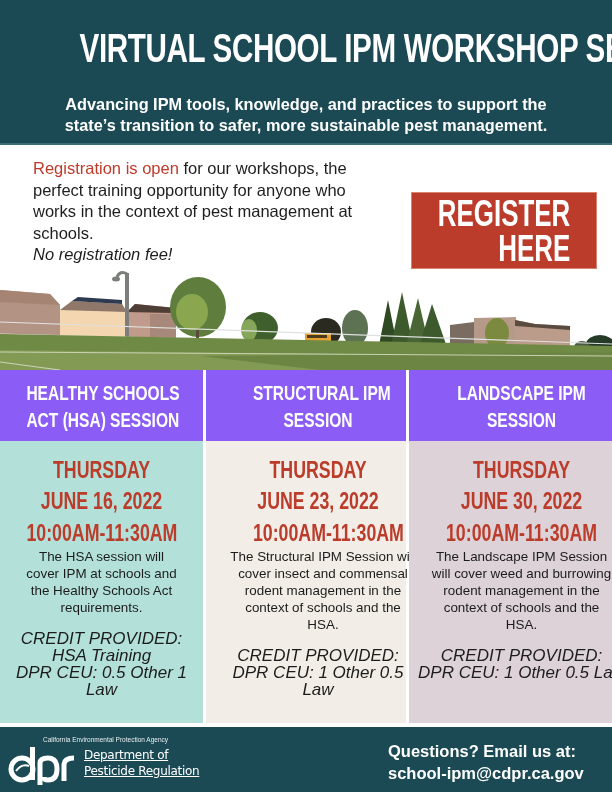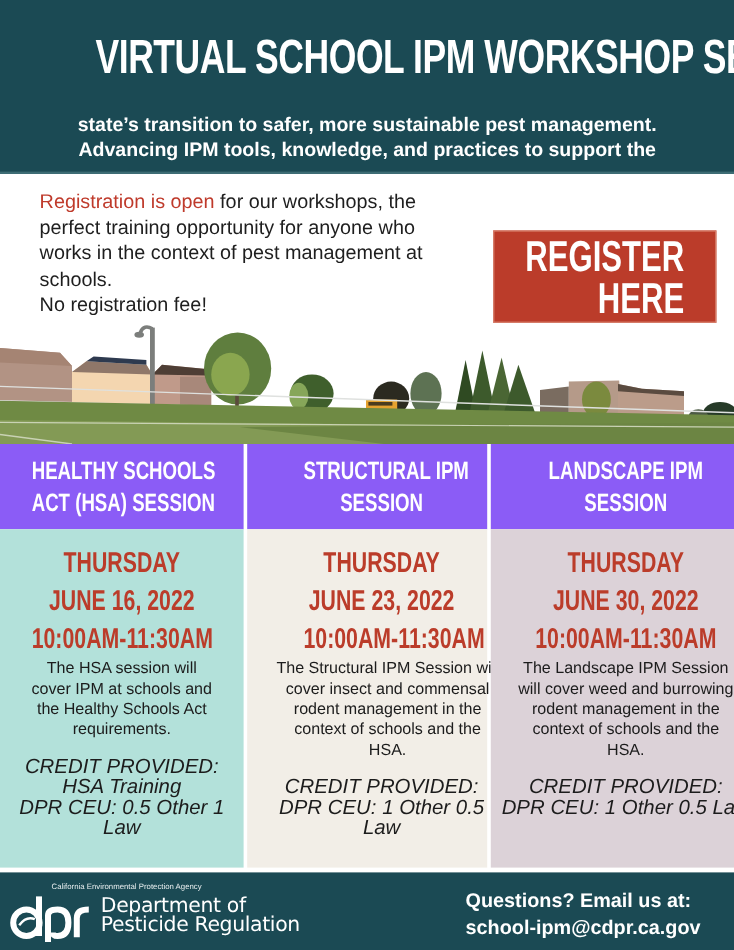--- a/index.html
+++ b/index.html
@@ -8,21 +8,21 @@
 
     .header { position: absolute; left: 0; top: 0; width: 612px; height: 145px; background: #1b4a54; border-bottom: 2px solid #3d6c74; }
     .title { position: absolute; left: 0; top: 26px; width: 612px; text-align: center; color: #ffffff;
       font-family: "Liberation Sans Narrow", "Liberation Sans", sans-serif; font-weight: bold;
       font-size: 40px; letter-spacing: -0.5px; transform: scaleX(0.74); transform-origin: center; white-space: nowrap; }
     .subtitle { position: absolute; left: 20px; top: 94px; width: 572px; text-align: center; color: #ffffff;
       font-weight: bold; font-size: 16.3px; line-height: 21px; }
 
     .intro { position: absolute; left: 33px; top: 158px; width: 320px; font-size: 16.5px; line-height: 21.5px; color: #1e1e1e; }
     .intro .accent { color: #bf3a2b; }
-    .intro .nofee { display: block; }
+    .intro .nofee { font-style: italic; display: block; }
 
     .register { position: absolute; left: 411px; top: 192px; width: 186px; height: 77px; background: #bb3c2a;
       border: 1px solid #d9826f; color: #ffffff; text-align: right; cursor: pointer; }
     .register span { display: block; font-weight: bold; font-size: 36px; line-height: 35px; transform: scaleX(0.72); white-space: nowrap; }
     .register .l1 { margin-top: 3px; }
 
     .scene { position: absolute; left: 0; top: 260px; width: 612px; height: 110px; }
 
     .col-head { position: absolute; top: 370px; height: 71px; background: #8b5cf6; color: #ffffff; text-align: center;
       display: flex; flex-direction: column; justify-content: center; }
@@ -41,32 +41,32 @@
     .c2 { left: 206px; width: 200px; padding-left: 24px; }
     .c3 { left: 409px; width: 225px; }
     .b1 { background: #b3e1da; }
     .b2 { background: #f2eee7; }
     .b3 { background: #dcd2d8; }
 
     .footer { position: absolute; left: 0; top: 727px; width: 612px; height: 65px; background: #1b4a54; color: #ffffff; }
     .logo { position: absolute; left: 8px; top: 6px; width: 250px; height: 55px; }
     .agency { position: absolute; left: 35px; top: 3px; font-size: 6.5px; color: #e8eeef; white-space: nowrap; }
     .dprmark { position: absolute; left: 0; top: 12px; width: 72px; height: 40px; }
-    .deptname { position: absolute; left: 76px; top: 14px; font-size: 17px; line-height: 16px; color: #ffffff; font-family: "DejaVu Sans", sans-serif; font-weight: normal; letter-spacing: -0.3px; }
+    .deptname { position: absolute; left: 76px; top: 14px; font-size: 12px; line-height: 16px; color: #ffffff; font-family: "DejaVu Sans", sans-serif; font-weight: normal; letter-spacing: -0.3px; text-decoration: underline; }
     .contact { position: absolute; left: 388px; top: 13px; width: 220px; font-weight: bold; font-size: 16.5px; line-height: 22px; color: #ffffff; }
     .contact .email { cursor: pointer; }
   </style>
 </head>
 <body>
 
 <div class="header">
   <div class="title">VIRTUAL SCHOOL IPM WORKSHOP SERIES</div>
   <div class="subtitle">
+    <div>Advancing IPM tools, knowledge, and practices to support the</div>
     <div>state’s transition to safer, more sustainable pest management.</div>
-    <div>Advancing IPM tools, knowledge, and practices to support the</div>
   </div>
 </div>
 
 <div class="intro">
   <span class="accent">Registration is open</span><span> for our workshops, the perfect training opportunity for anyone who works in the context of pest management at schools.</span>
   <span class="nofee">No registration fee!</span>
 </div>
 
 <div class="register">
   <span class="l1">REGISTER</span>

